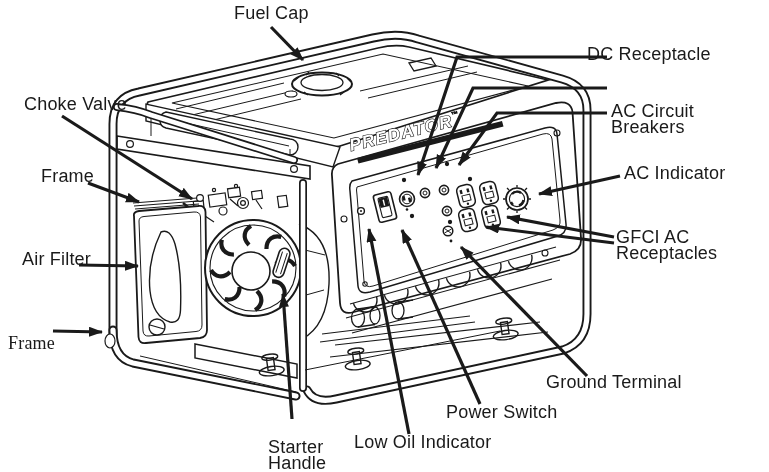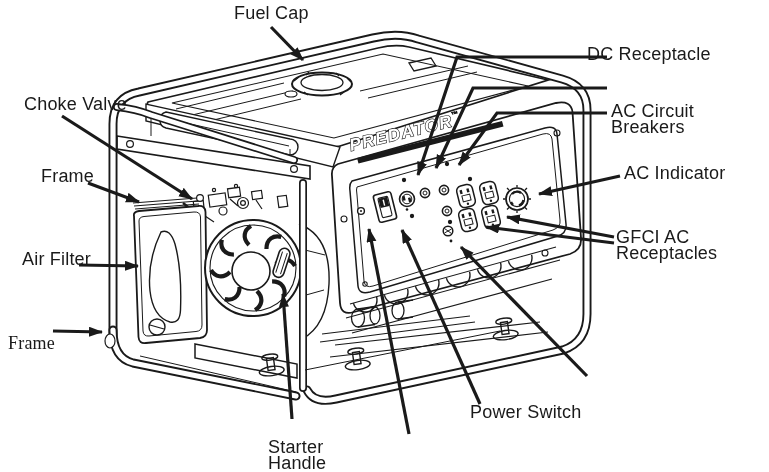--- a/index.html
+++ b/index.html
@@ -289,19 +289,21 @@
   </g>
 </svg>
 
 <div class="lbl" style="left:234px;top:6px;">Fuel Cap</div>
 <div class="lbl" style="left:24px;top:97px;">Choke Valve</div>
 <div class="lbl" style="left:41px;top:169px;">Frame</div>
 <div class="lbl" style="left:22px;top:252px;">Air Filter</div>
 <div class="lbl" style="left:8px;top:336px;font-family:Liberation Serif, serif;">Frame</div>
 <div class="lbl" style="left:268px;top:420px;margin-top:20px;">Starter
 Handle</div>
-<div class="lbl" style="left:446px;top:405px;margin-left:24px;">Power Switch</div>
+<div class="lbl" style="left:354px;top:435px;">Low Oil Indicator</div>
+<div class="lbl" style="left:446px;top:405px;">Power Switch</div>
+<div class="lbl" style="left:546px;top:375px;">Ground Terminal</div>
 <div class="lbl" style="left:587px;top:47px;">DC Receptacle</div>
 <div class="lbl" style="left:611px;top:104px;">AC Circuit Breakers</div>
 <div class="lbl" style="left:624px;top:166px;">AC Indicator</div>
 <div class="lbl" style="left:616px;top:230px;">GFCI AC Receptacles</div>
 
 </div>
 
 </body></html>

